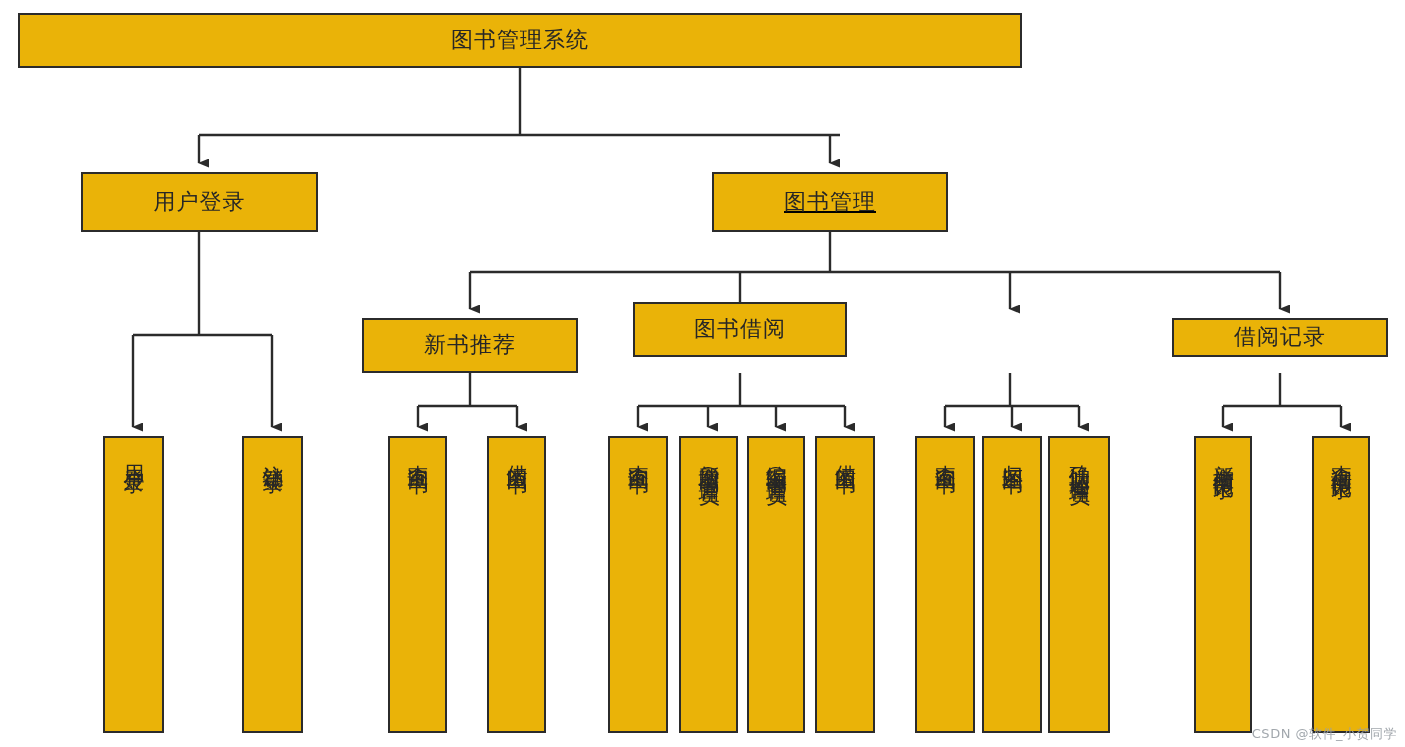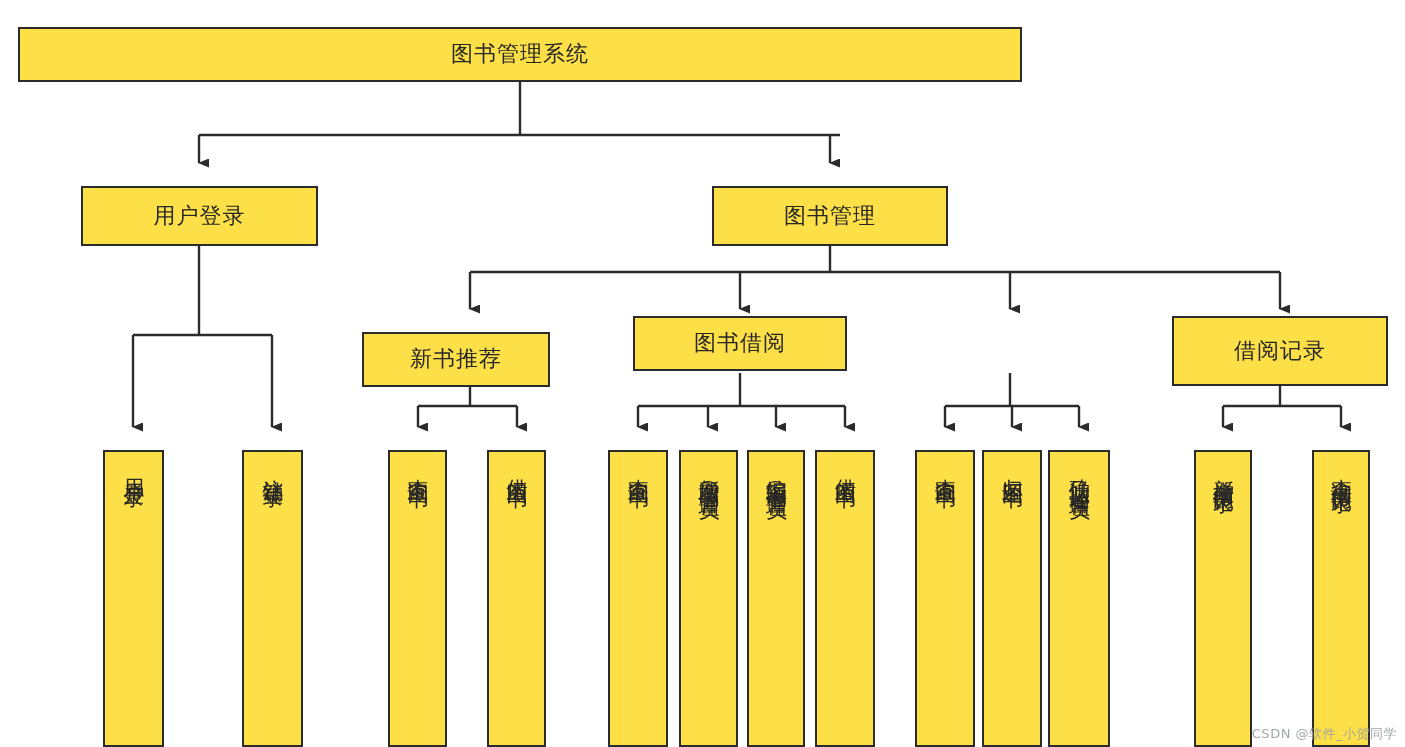--- a/index.html
+++ b/index.html
@@ -22,26 +22,25 @@
     position: absolute;
     left: 0;
     top: 0;
     width: 1405px;
     height: 747px;
   }
   .node {
     position: absolute;
     box-sizing: border-box;
     border: 2px solid #2b2b2b;
-    background: #fde047;
+    background: #eab308;
     display: flex;
     align-items: center;
     justify-content: center;
     z-index: 2;
-    margin-top: 14px;
   }
   .node-label {
     color: #262626;
     font-size: 22px;
     line-height: 1.28;
     letter-spacing: 1px;
     white-space: nowrap;
     text-align: center;
   }
   .node.vertical .node-label {
@@ -121,31 +120,31 @@
     </g>
   </svg>
 
   <div class="node" id="node-root" style="left: 18px; top: 13px; width: 1004px; height: 55px;">
     <span class="node-label">图书管理系统</span>
   </div>
 
   <div class="node" id="node-l2-0" style="left: 81px; top: 172px; width: 237px; height: 60px;">
     <span class="node-label">用户登录</span>
   </div>
-  <div class="node" id="node-l2-1" style="left: 712px; top: 172px; width: 236px; height: 60px;">
+  <div class="node" id="node-l2-1" style="left: 712px; top: 172px; width: 236px; height: 60px; text-decoration: underline;">
     <span class="node-label">图书管理</span>
   </div>
 
-  <div class="node" id="node-l3-0" style="left: 362px; top: 318px; width: 188px; height: 55px;">
+  <div class="node" id="node-l3-0" style="left: 362px; top: 318px; width: 216px; height: 55px;">
     <span class="node-label">新书推荐</span>
   </div>
   <div class="node" id="node-l3-1" style="left: 633px; top: 302px; width: 214px; height: 55px;">
     <span class="node-label">图书借阅</span>
   </div>
-  <div class="node" id="node-l3-3" style="left: 1172px; top: 302px; width: 216px; height: 70px;">
+  <div class="node" id="node-l3-3" style="left: 1172px; top: 318px; width: 216px; height: 39px;">
     <span class="node-label">借阅记录</span>
   </div>
 
   <div class="node vertical leaf" id="node-leaf-0" style="left: 103px; top: 436px; width: 61px; height: 297px;">
     <span class="node-label">用户登录</span>
   </div>
   <div class="node vertical leaf" id="node-leaf-1" style="left: 242px; top: 436px; width: 61px; height: 297px;">
     <span class="node-label">注销登录</span>
   </div>
   <div class="node vertical leaf" id="node-leaf-2" style="left: 388px; top: 436px; width: 59px; height: 297px;">

